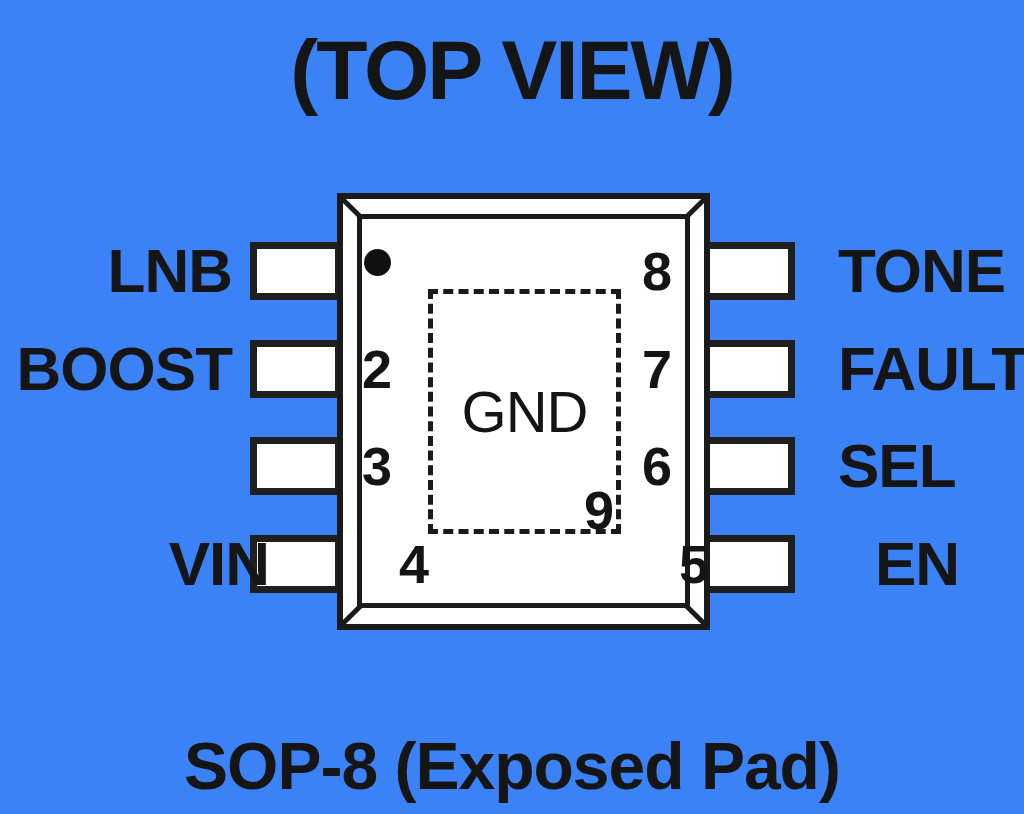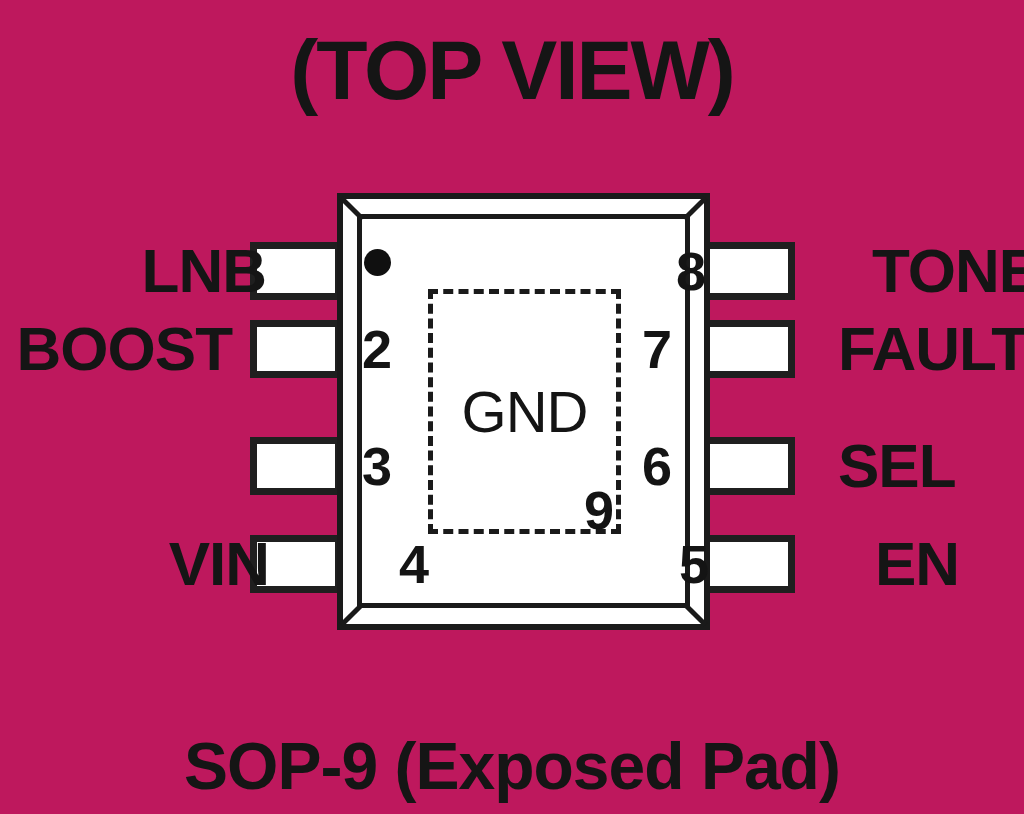--- a/index.html
+++ b/index.html
@@ -3,21 +3,21 @@
 <meta charset="utf-8">
 <style>
   html, body { margin: 0; padding: 0; }
   body {
     width: 1024px; height: 814px;
     background: #ffffff;
     font-family: "Liberation Sans", sans-serif;
     color: #141414;
     overflow: hidden;
   }
-  #stage { position: relative; width: 1024px; height: 814px; background: #be185d; }
+  #stage { position: relative; width: 1024px; height: 814px; background: #3b82f6; }
 
   .abs { position: absolute; }
 
   
   .fig-title {
     left: 0; top: 24px; width: 1024px;
     text-align: center;
     font-size: 84px; font-weight: 700; letter-spacing: -2px;
     line-height: 92px; color: #151515;
   }
@@ -66,22 +66,22 @@
     font-size: 54px; font-weight: 700; line-height: 54px; color: #141414;
   }
 
   
   .pin-rect {
     border: 7px solid #1f1f1f; background: #ffffff;
     box-sizing: border-box; height: 58px; z-index: 1;
   }
   .pin-left  { left: 250px; width: 92px; }
   .pin-right { left: 698px; width: 97px; }
-  .row-0 { top: 242px; padding-left: 34px; }
-  .row-1 { top: 320px; }
+  .row-0 { top: 242px; }
+  .row-1 { top: 340px; }
   .row-2 { top: 437px; }
   .row-3 { top: 535px; padding-left: 37px; }
 
   
   .pin-number {
     z-index: 6; font-size: 54px; font-weight: 700; line-height: 58px;
     color: #141414; width: 70px; text-align: center;
   }
   .num-left  { left: 342px; }
   .num-right { left: 622px; }
@@ -133,15 +133,15 @@
   <div class="abs pin-number num-right row-3">5</div>
 
   <div class="abs pin-label label-left row-0">LNB</div>
   <div class="abs pin-label label-left row-1">BOOST</div>
   <div class="abs pin-label label-left row-3">VIN</div>
   <div class="abs pin-label label-right row-0">TONE</div>
   <div class="abs pin-label label-right row-1">FAULT</div>
   <div class="abs pin-label label-right row-2">SEL</div>
   <div class="abs pin-label label-right row-3">EN</div>
 
-  <div class="abs fig-caption">SOP-9 (Exposed Pad)</div>
+  <div class="abs fig-caption">SOP-8 (Exposed Pad)</div>
 
 </div>
 
 </body></html>

